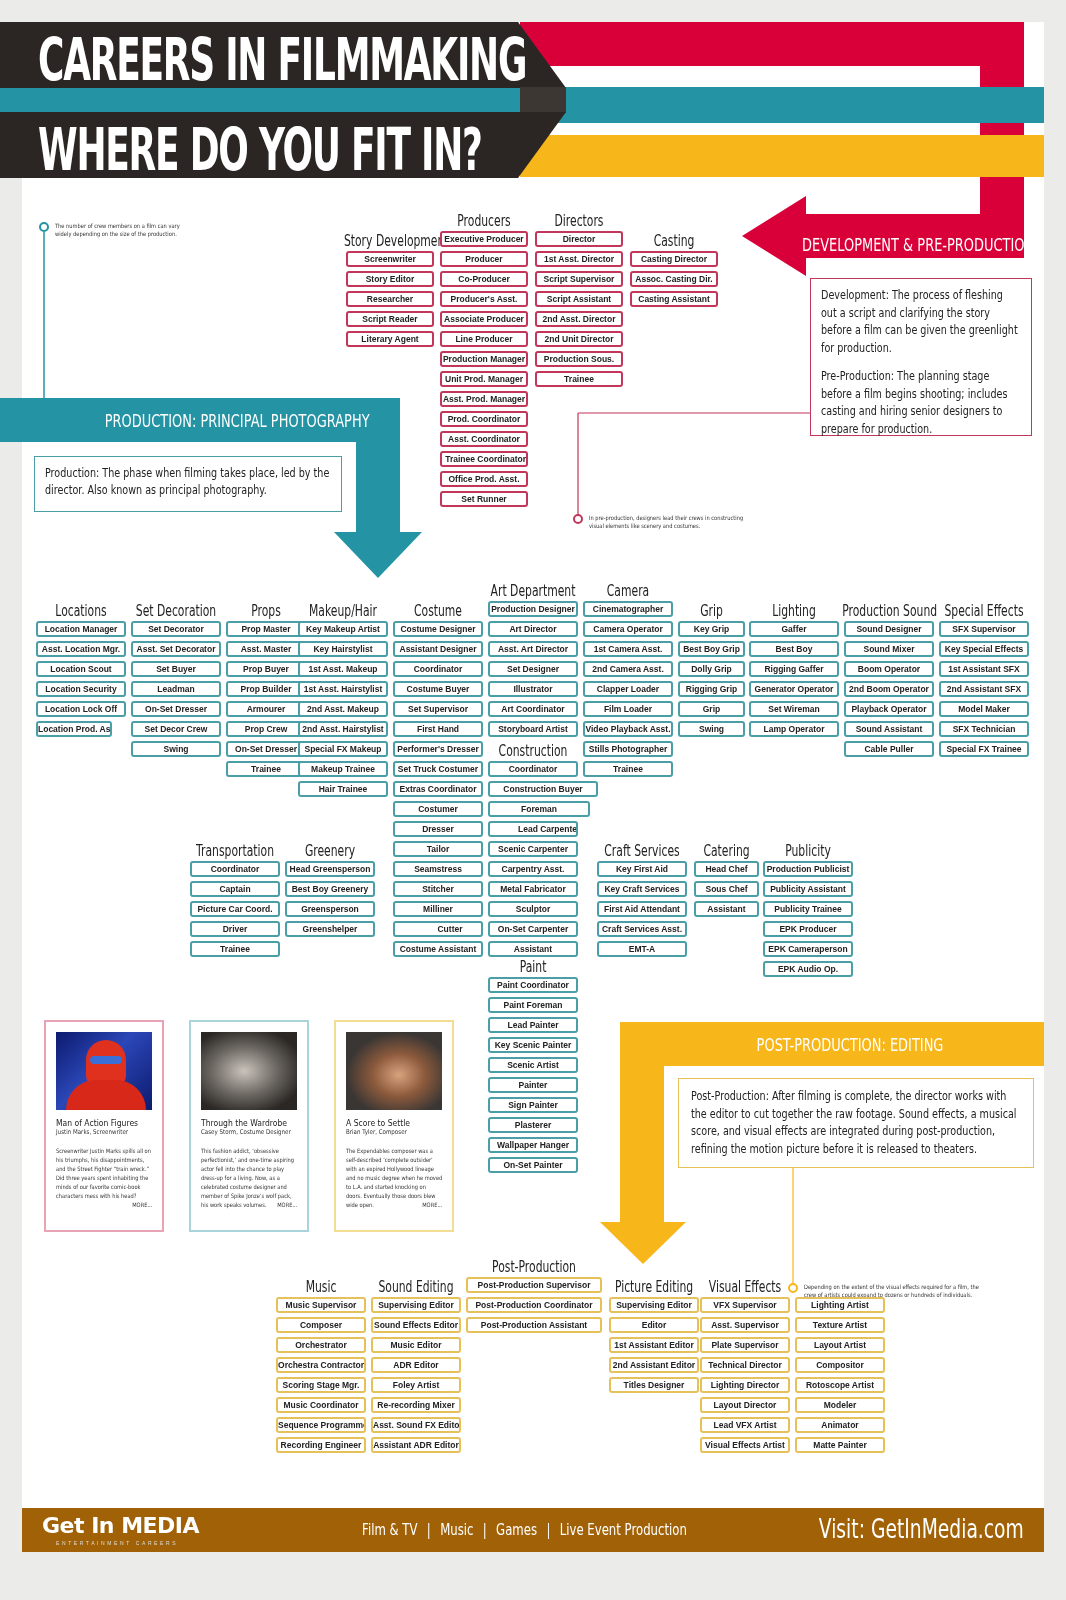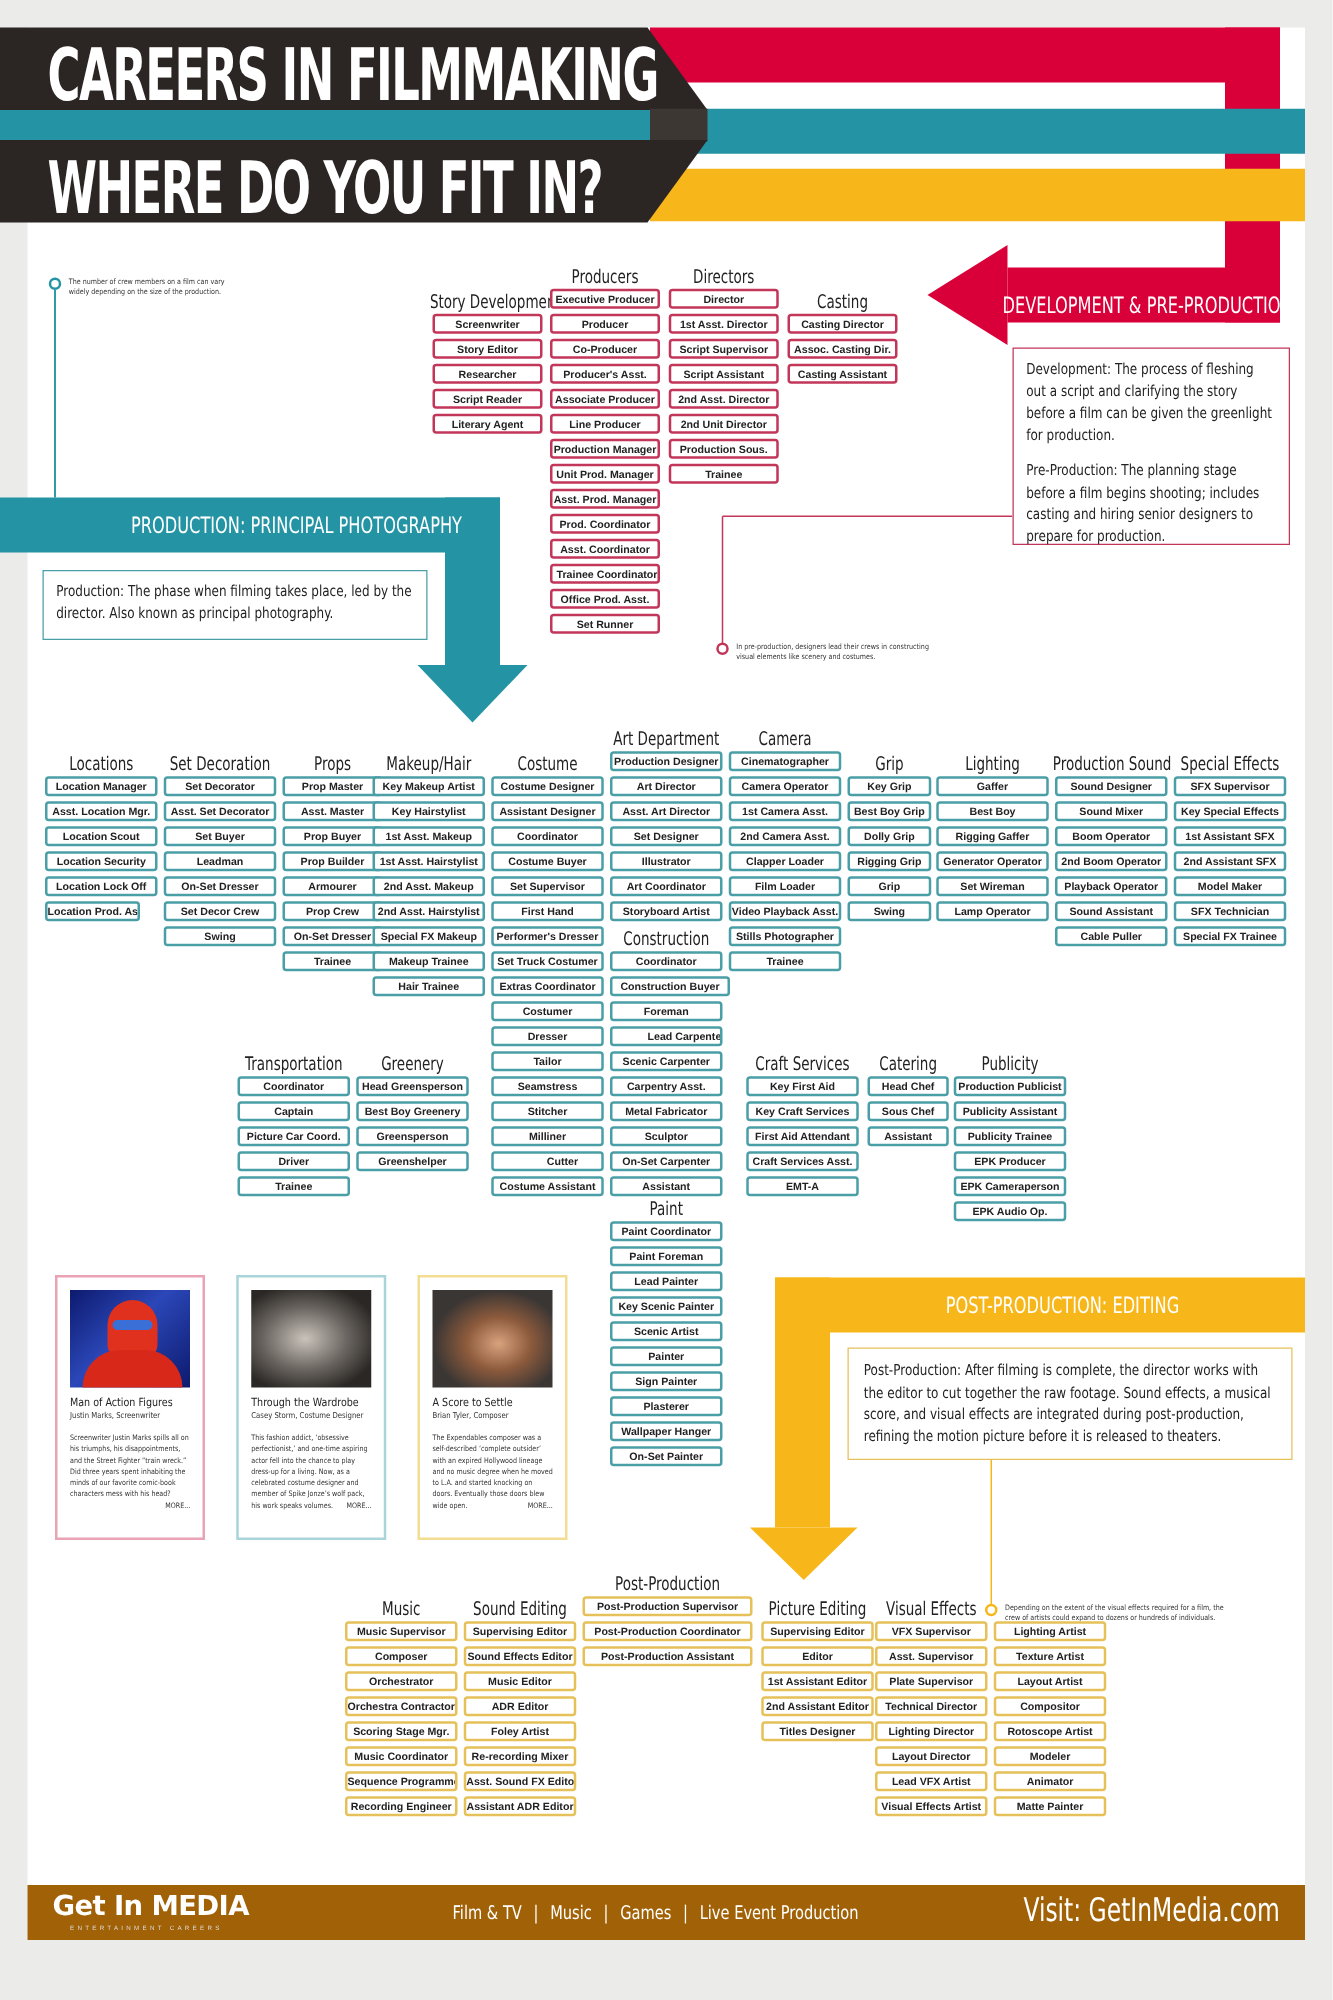--- a/index.html
+++ b/index.html
@@ -178,22 +178,22 @@
     <div class="col-title" style="left: 468px; width: 130px; top: 582px;">Art Department</div>
     <div class="job teal" style="left: 488px; width: 90px; top: 601px;">Production Designer</div>
     <div class="job teal" style="left: 488px; width: 90px; top: 621px;">Art Director</div>
     <div class="job teal" style="left: 488px; width: 90px; top: 641px;">Asst. Art Director</div>
     <div class="job teal" style="left: 488px; width: 90px; top: 661px;">Set Designer</div>
     <div class="job teal" style="left: 488px; width: 90px; top: 681px;">Illustrator</div>
     <div class="job teal" style="left: 488px; width: 90px; top: 701px;">Art Coordinator</div>
     <div class="job teal" style="left: 488px; width: 90px; top: 721px;">Storyboard Artist</div>
     <div class="col-title" style="left: 468px; width: 130px; top: 742px;">Construction</div>
     <div class="job teal" style="left: 488px; width: 90px; top: 761px;">Coordinator</div>
-    <div class="job teal" style="left: 488px; width: 96px; top: 781px;">Construction Buyer</div>
-    <div class="job teal" style="left: 488px; width: 90px; top: 801px;">Foreman</div>
+    <div class="job teal" style="left: 488px; width: 110px; top: 781px;">Construction Buyer</div>
+    <div class="job teal" style="left: 488px; width: 102px; top: 801px;">Foreman</div>
     <div class="job teal" style="left: 488px; width: 90px; top: 821px; padding-left: 28px;">Lead Carpenter</div>
     <div class="job teal" style="left: 488px; width: 90px; top: 841px;">Scenic Carpenter</div>
     <div class="job teal" style="left: 488px; width: 90px; top: 861px;">Carpentry Asst.</div>
     <div class="job teal" style="left: 488px; width: 90px; top: 881px;">Metal Fabricator</div>
     <div class="job teal" style="left: 488px; width: 90px; top: 901px;">Sculptor</div>
     <div class="job teal" style="left: 488px; width: 90px; top: 921px;">On-Set Carpenter</div>
     <div class="job teal" style="left: 488px; width: 90px; top: 941px;">Assistant</div>
     <div class="col-title" style="left: 468px; width: 130px; top: 958px;">Paint</div>
     <div class="job teal" style="left: 488px; width: 90px; top: 977px;">Paint Coordinator</div>
     <div class="job teal" style="left: 488px; width: 90px; top: 997px;">Paint Foreman</div>

